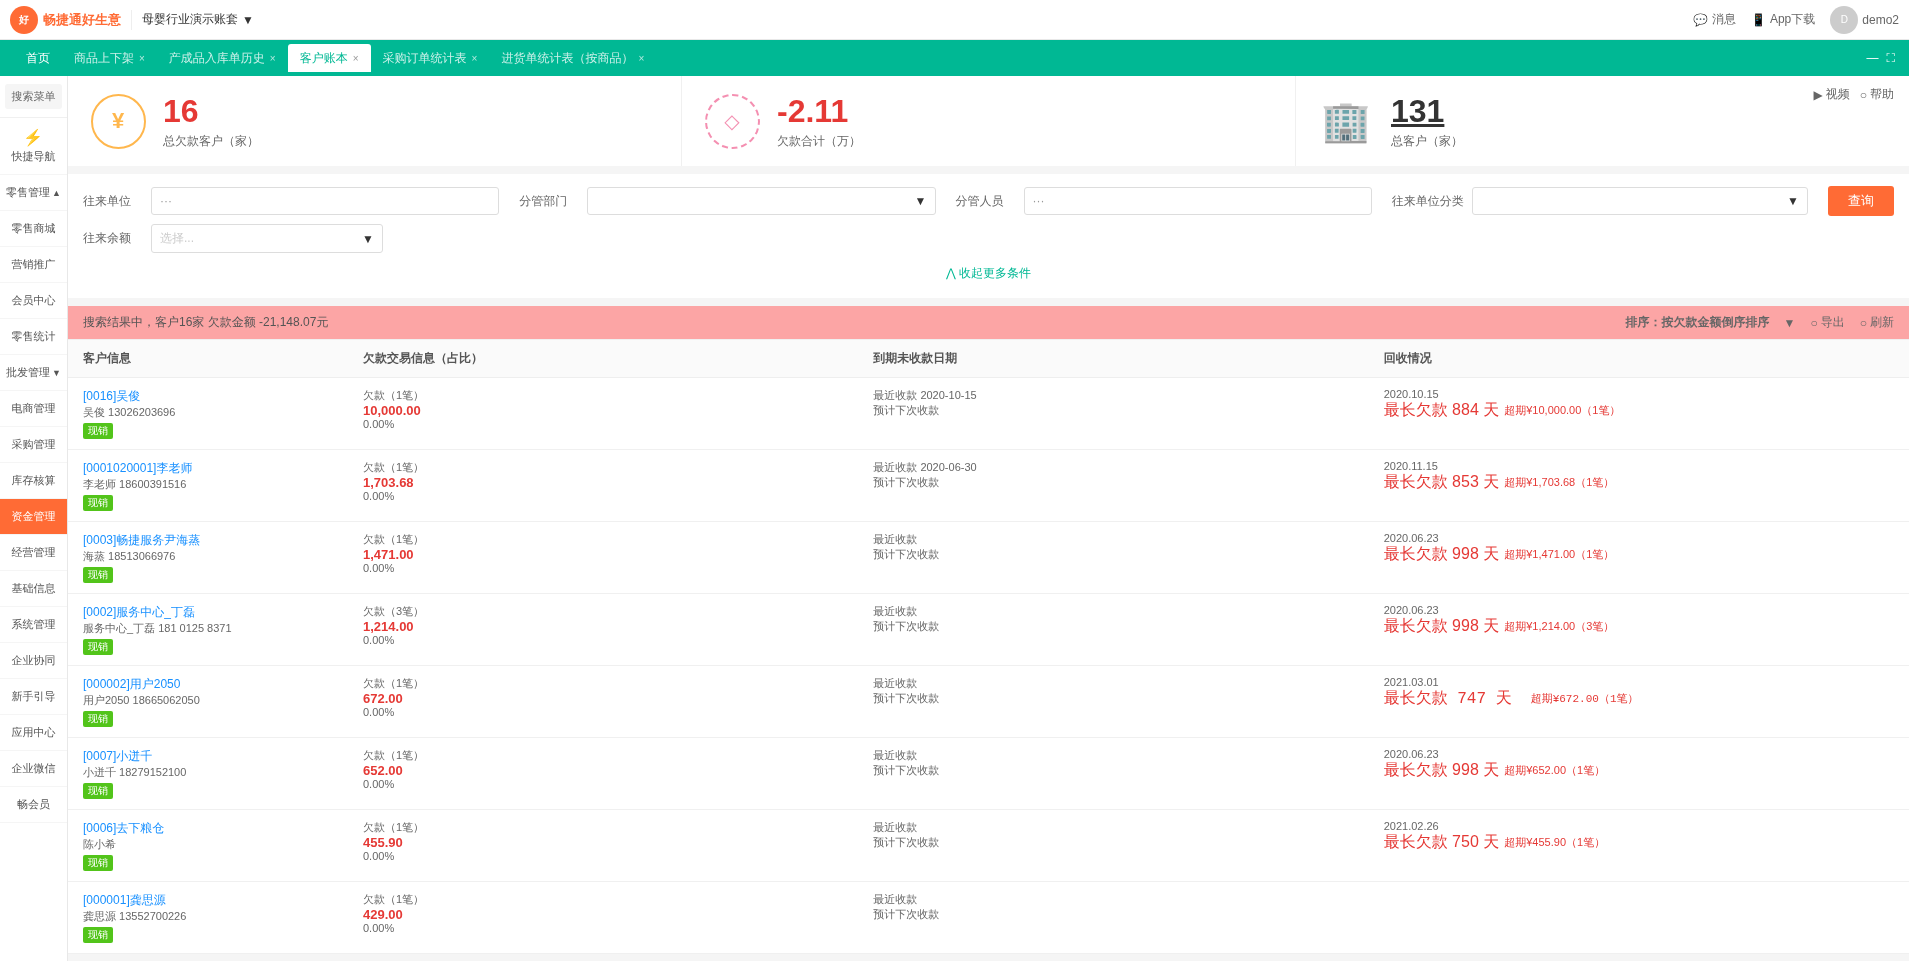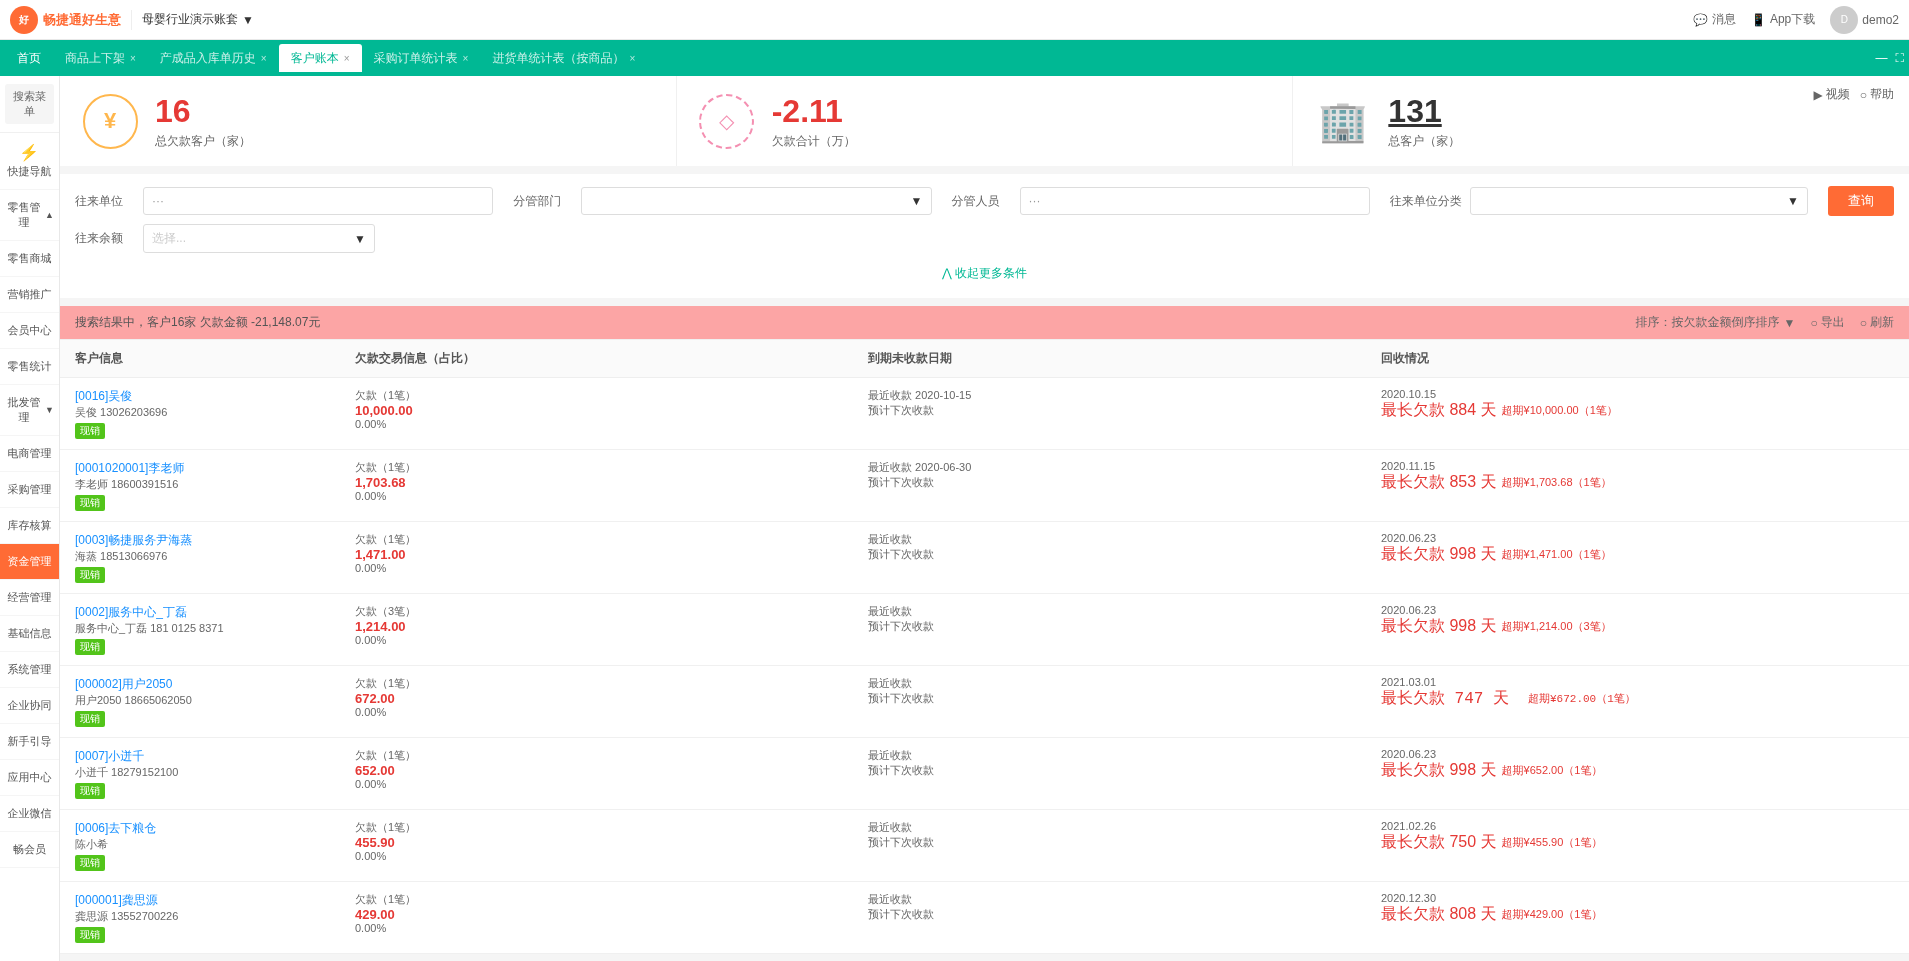--- a/index.html
+++ b/index.html
@@ -15,38 +15,38 @@
     .logo-area { display: flex; align-items: center; gap: 5px; color: #ff6b35; font-weight: bold; font-size: 13px; }
     .logo-icon { width: 28px; height: 28px; background: #ff6b35; border-radius: 50%; display: flex; align-items: center; justify-content: center; color: white; font-size: 10px; }
     .store-selector { display: flex; align-items: center; gap: 4px; color: #333; font-size: 12px; cursor: pointer; }
     .top-bar-right { display: flex; align-items: center; gap: 15px; color: #666; font-size: 12px; }
     .top-right-item { display: flex; align-items: center; gap: 4px; cursor: pointer; }
     .avatar { width: 28px; height: 28px; background: #ccc; border-radius: 50%; display: flex; align-items: center; justify-content: center; color: #fff; font-size: 10px; }
 
     
     .nav-tabs {
       display: flex; align-items: center; background: #00b894; height: 36px;
-      padding: 0 5px; overflow: hidden;
+      padding: 0 14px; overflow: hidden;
     }
     .nav-tab {
       display: flex; align-items: center; gap: 5px; padding: 0 12px; height: 28px;
       color: rgba(255,255,255,0.8); cursor: pointer; font-size: 12px; white-space: nowrap;
       border-radius: 3px;
     }
     .nav-tab.active { background: #fff; color: #00b894; border-radius: 3px 3px 0 0; }
     .nav-tab .close-btn { color: rgba(255,255,255,0.7); font-size: 10px; }
     .nav-tab.active .close-btn { color: #999; }
     .nav-tab-home { background: transparent; color: #fff; font-size: 12px; }
     .nav-end { margin-left: auto; display: flex; gap: 8px; color: white; }
 
     
     .layout { display: flex; height: calc(961px - 76px); }
 
     
-    .sidebar { width: 60px; background: #fff; border-right: 1px solid #e8e8e8; display: flex; flex-direction: column; }
+    .sidebar { width: 68px; background: #fff; border-right: 1px solid #e8e8e8; display: flex; flex-direction: column; }
     .sidebar-search { padding: 8px 5px; border-bottom: 1px solid #f0f0f0; }
     .sidebar-search-btn { width: 100%; padding: 5px; background: #f5f5f5; border: none; border-radius: 3px; font-size: 11px; color: #666; cursor: pointer; text-align: center; }
     .sidebar-item {
       padding: 10px 5px; text-align: center; cursor: pointer; color: #555;
       font-size: 11px; border-bottom: 1px solid #f5f5f5;
     }
     .sidebar-item.active { background: #ff6b35; color: white; }
     .sidebar-item .s-icon { font-size: 16px; margin-bottom: 2px; }
     .sidebar-item.has-arrow { display: flex; align-items: center; justify-content: center; gap: 2px; }
 
@@ -73,21 +73,21 @@
     .filter-input { flex: 1; border: 1px solid #ddd; border-radius: 3px; padding: 5px 8px; font-size: 12px; color: #333; display: flex; align-items: center; justify-content: space-between; cursor: pointer; min-height: 28px; }
     .filter-input .dots { color: #999; }
     .filter-select { flex: 1; border: 1px solid #ddd; border-radius: 3px; padding: 5px 8px; font-size: 12px; color: #333; display: flex; align-items: center; justify-content: space-between; cursor: pointer; min-height: 28px; background: #fff; }
     .filter-btn-query { background: #ff6b35; color: white; border: none; border-radius: 3px; padding: 6px 20px; font-size: 13px; cursor: pointer; white-space: nowrap; }
     .collapse-row { text-align: center; color: #00b894; font-size: 12px; cursor: pointer; padding: 4px; }
 
     
     .results-info { background: #fca5a5; padding: 8px 15px; display: flex; align-items: center; justify-content: space-between; border-bottom: 1px solid #f0f0f0; }
     .results-text { font-size: 12px; color: #555; }
     .results-actions { display: flex; align-items: center; gap: 15px; font-size: 12px; color: #666; }
-    .sort-item { display: flex; align-items: center; gap: 4px; cursor: pointer; }
+    .sort-item { display: flex; align-items: center; gap: 14px; cursor: pointer; font-weight: bold; }
     .action-btn { display: flex; align-items: center; gap: 3px; cursor: pointer; color: #666; }
 
     
     .table-container { background: #fff; }
     .table-header { display: grid; grid-template-columns: 280px 1fr 1fr 1fr; padding: 10px 15px; background: #fafafa; border-bottom: 1px solid #eee; font-weight: bold; font-size: 12px; color: #555; }
     .table-row { display: grid; grid-template-columns: 280px 1fr 1fr 1fr; padding: 10px 15px; border-bottom: 1px solid #f0f0f0; align-items: start; }
     .customer-name { color: #1890ff; font-size: 12px; cursor: pointer; text-decoration: none; }
     .customer-phone { color: #666; font-size: 11px; }
     .tag-current { background: #52c41a; color: white; font-size: 10px; padding: 1px 5px; border-radius: 2px; display: inline-block; margin-top: 3px; }
     .debt-amount { color: #e53935; font-size: 13px; font-weight: bold; }
@@ -520,24 +520,17 @@
         </div>
         <div>
           <div class="debt-info">欠款（1笔）</div>
           <div class="debt-amount">429.00</div>
           <div class="debt-ratio">0.00%</div>
         </div>
         <div>
           <div class="collection-info">最近收款</div>
           <div class="collection-info">预计下次收款</div>
         </div>
-        <div>
-          <div class="overdue-info">2020.12.30</div>
-          <div style="display:flex;gap:5px;align-items:center;">
-            <span class="overdue-days">最长欠款 808 天</span>
-            <a class="overdue-link">超期¥429.00（1笔）</a>
-          </div>
-        </div>
       </div>
 
     </div>
   </div>
 </div>
 
 </body></html>

